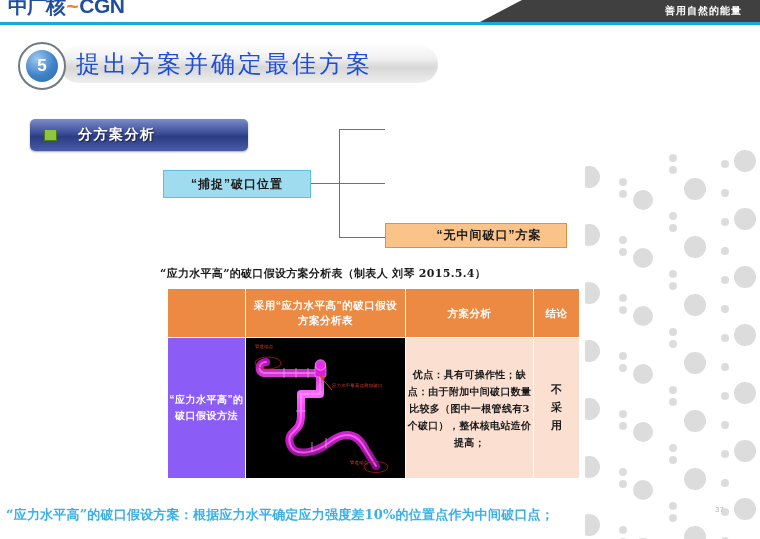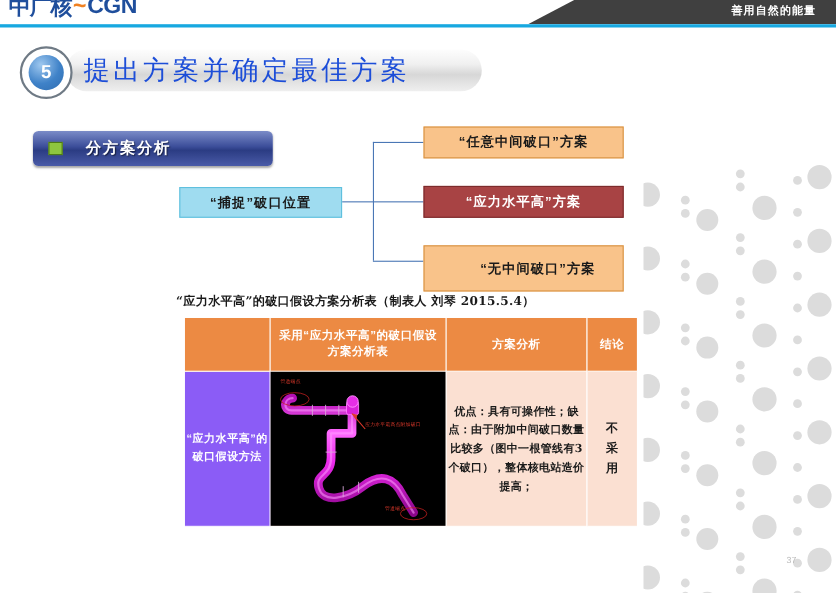--- a/index.html
+++ b/index.html
@@ -49,21 +49,21 @@
   
   .flow{position:absolute;left:140px;top:110px;width:450px;height:155px;z-index:4;}
   .fbox{position:absolute;display:flex;align-items:center;justify-content:center;
       font-size:12px;letter-spacing:1px;box-sizing:border-box;}
   .fb-src{left:23px;top:60px;width:148px;height:28px;background:#9fdcf0;
       border:1px solid #5fc0de;color:#1a1a1a;font-weight:bold;}
   .fb-a{left:245px;top:5px;width:182px;height:29px;background:#f9c38a;
       border:1px solid #d89344;color:#1a1a1a;font-weight:bold;}
   .fb-b{left:245px;top:59px;width:182px;height:29px;background:#a84344;
       border:1px solid #7c2b2c;color:#fff;font-weight:bold;}
-  .fb-c{left:245px;top:113px;width:182px;height:42px;background:#f9c38a;
+  .fb-c{left:245px;top:113px;width:182px;height:25px;background:#f9c38a;
       border:1px solid #d89344;color:#1a1a1a;font-weight:bold;padding-left:26px;}
   .ln{position:absolute;background:#4a77b5;}
   .ln-h1{left:171px;top:73px;width:74px;height:1px;}
   .ln-v{left:199px;top:19px;width:1px;height:108px;}
   .ln-h2{left:199px;top:19px;width:46px;height:1px;}
   .ln-h3{left:199px;top:127px;width:46px;height:1px;}
 
   
   .cap{position:absolute;left:160px;top:266px;width:430px;text-align:left;z-index:4;
       font-size:11px;color:#1a1a1a;letter-spacing:.3px;font-weight:bold;
@@ -204,26 +204,20 @@
 
   <div class="flow">
     <span class="ln ln-h1"></span>
     <span class="ln ln-v"></span>
     <span class="ln ln-h2"></span>
     <span class="ln ln-h3"></span>
 
     <div class="fbox fb-src">
       <span>“捕捉”破口位置</span>
     </div>
-    <div class="fbox fb-a">
-      <span>“任意中间破口”方案</span>
-    </div>
-    <div class="fbox fb-b">
-      <span>“应力水平高”方案</span>
-    </div>
     <div class="fbox fb-c">
       <span>“无中间破口”方案</span>
     </div>
   </div>
 
   <div class="cap">“应力水平高”的破口假设方案分析表（制表人 刘琴 2015.5.4）</div>
 
   <table class="tbl">
     <colgroup>
       <col class="col1">
@@ -284,15 +278,16 @@
           <div class="vtxt">
             <span>不</span>
             <span>采</span>
             <span>用</span>
           </div>
         </td>
       </tr>
     </tbody>
   </table>
 
+  <div class="foot">“应力水平高”的破口假设方案：根据应力水平确定应力强度差10%的位置点作为中间破口点；</div>
   <div class="pgno">37</div>
 
 </div>
 
 </body></html>

